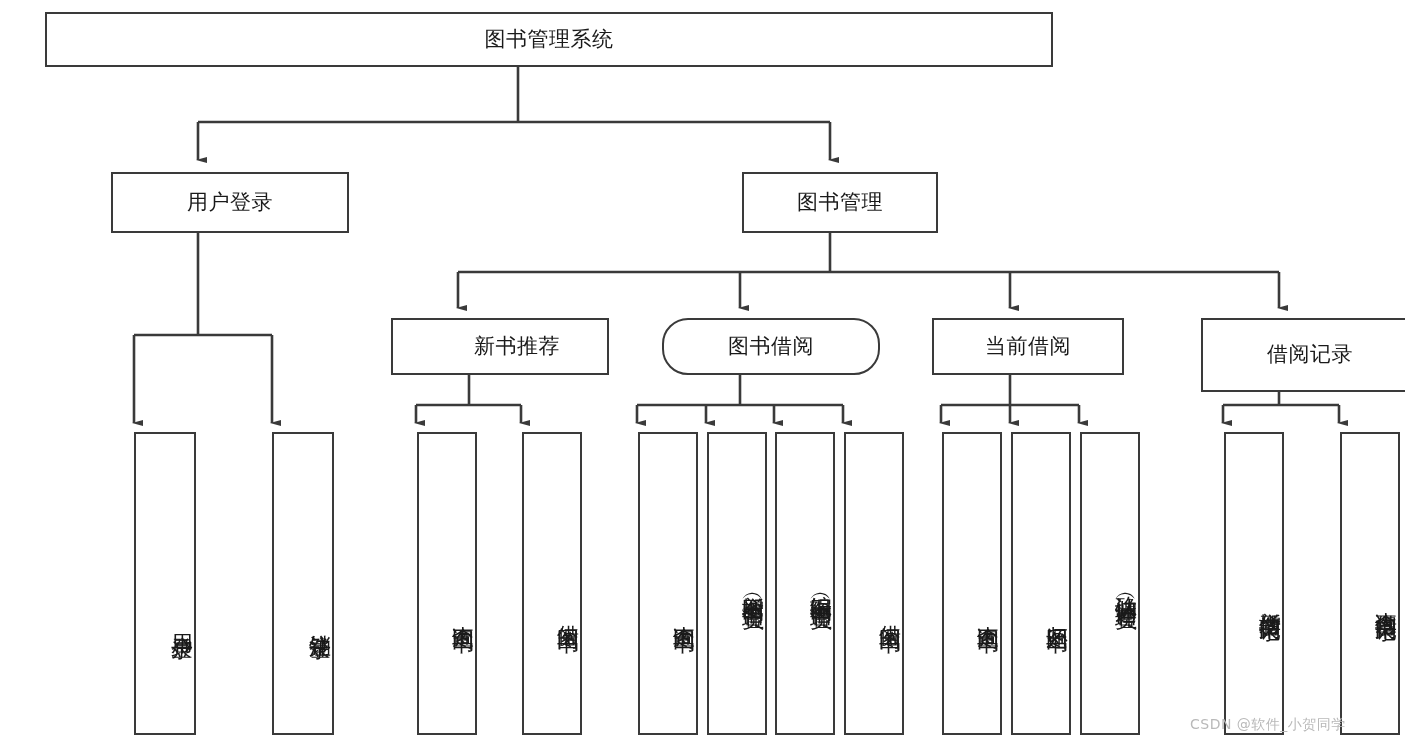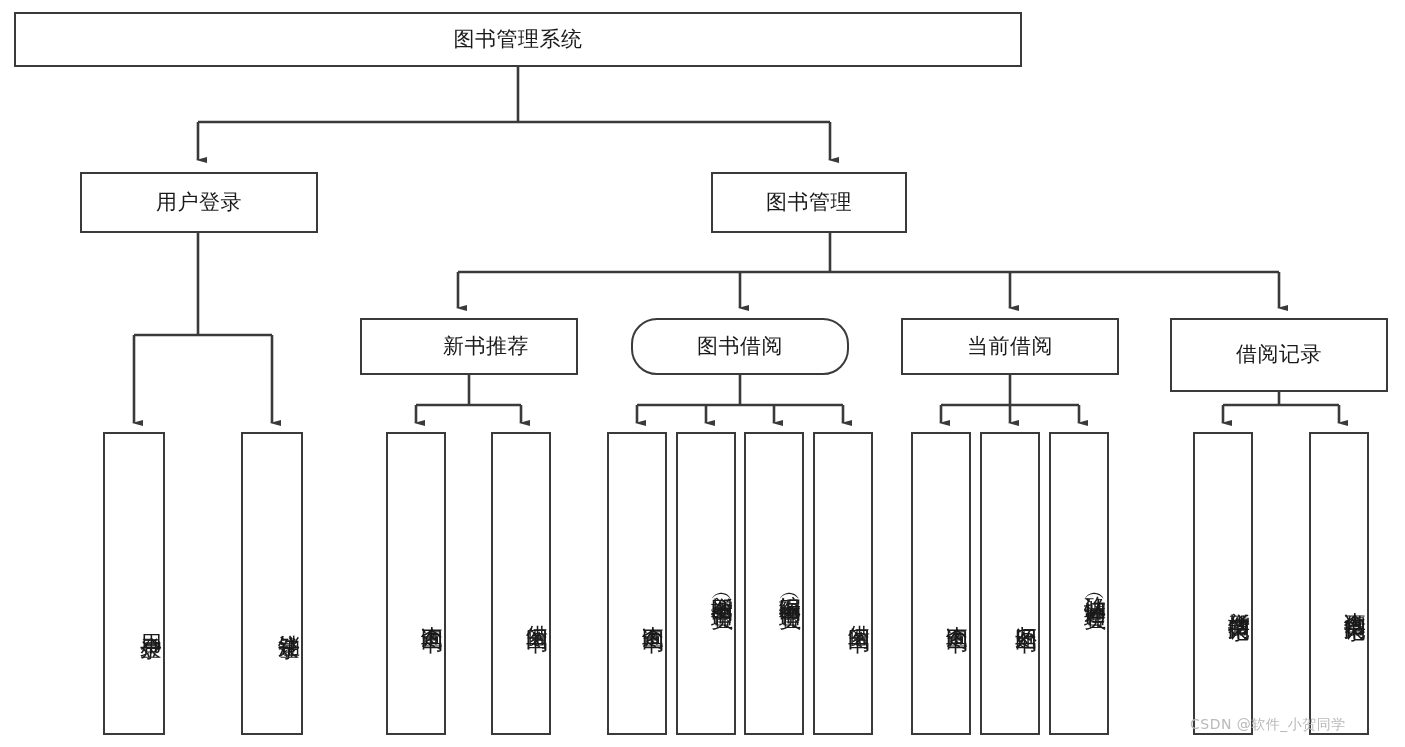--- a/index.html
+++ b/index.html
@@ -29,20 +29,21 @@
   }
   .node {
     position: absolute;
     box-sizing: border-box;
     border: 2px solid #3a3a3a;
     background: #ffffff;
     display: flex;
     align-items: center;
     justify-content: center;
     line-height: 1.12;
+    margin-left: 31px;
   }
   .node.horizontal {
     font-size: 21px;
     letter-spacing: 0.5px;
   }
   .node.vertical {
     writing-mode: vertical-rl;
     text-orientation: upright;
     font-size: 22px;
     letter-spacing: 2px;
@@ -132,21 +133,21 @@
   <div class="node horizontal" style="left:711px; top:172px; width:196px; height:61px;">
     <span class="label">图书管理</span>
   </div>
 
   <div class="node horizontal" style="left:360px; top:318px; width:218px; height:57px;padding-left:34px;">
     <span class="label">新书推荐</span>
   </div>
   <div class="node horizontal" style="left:631px; top:318px; width:218px; height:57px;border-radius:26px;">
     <span class="label">图书借阅</span>
   </div>
-  <div class="node horizontal" style="left:901px; top:318px; width:218px; height:57px;">
+  <div class="node horizontal" style="left:901px; top:318px; width:192px; height:57px;">
     <span class="label">当前借阅</span>
   </div>
   <div class="node horizontal" style="left:1170px; top:318px; width:218px; height:74px;">
     <span class="label">借阅记录</span>
   </div>
 
   <div class="node vertical" style="left:103px; top:432px; width:62px; height:303px; padding-top:72px;">
     <span class="label">用户登录</span>
   </div>
   <div class="node vertical" style="left:241px; top:432px; width:62px; height:303px; padding-top:72px;">

